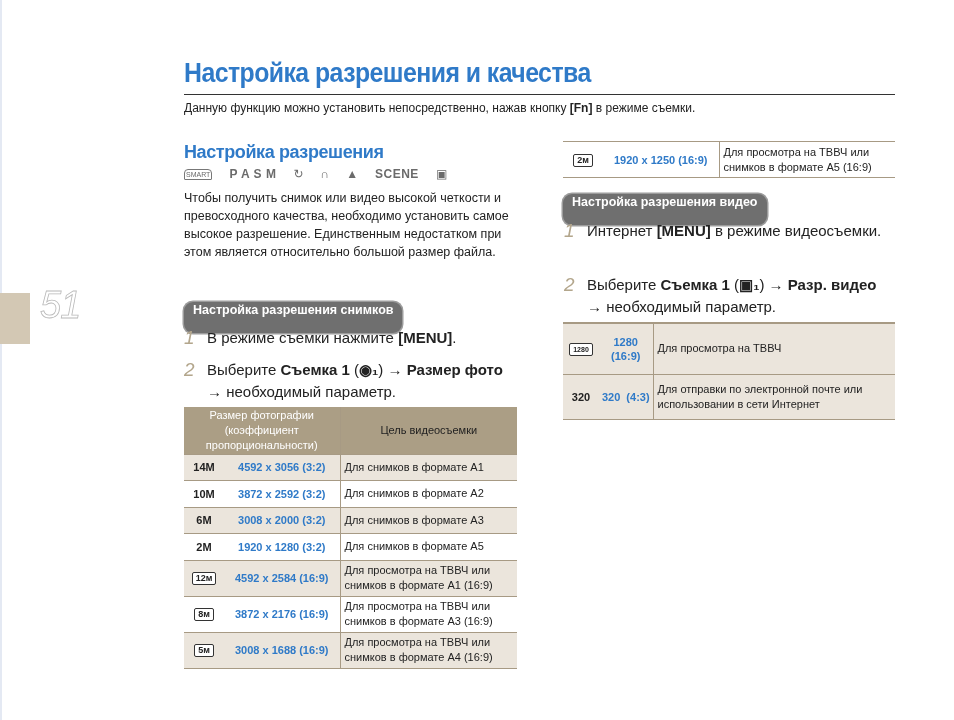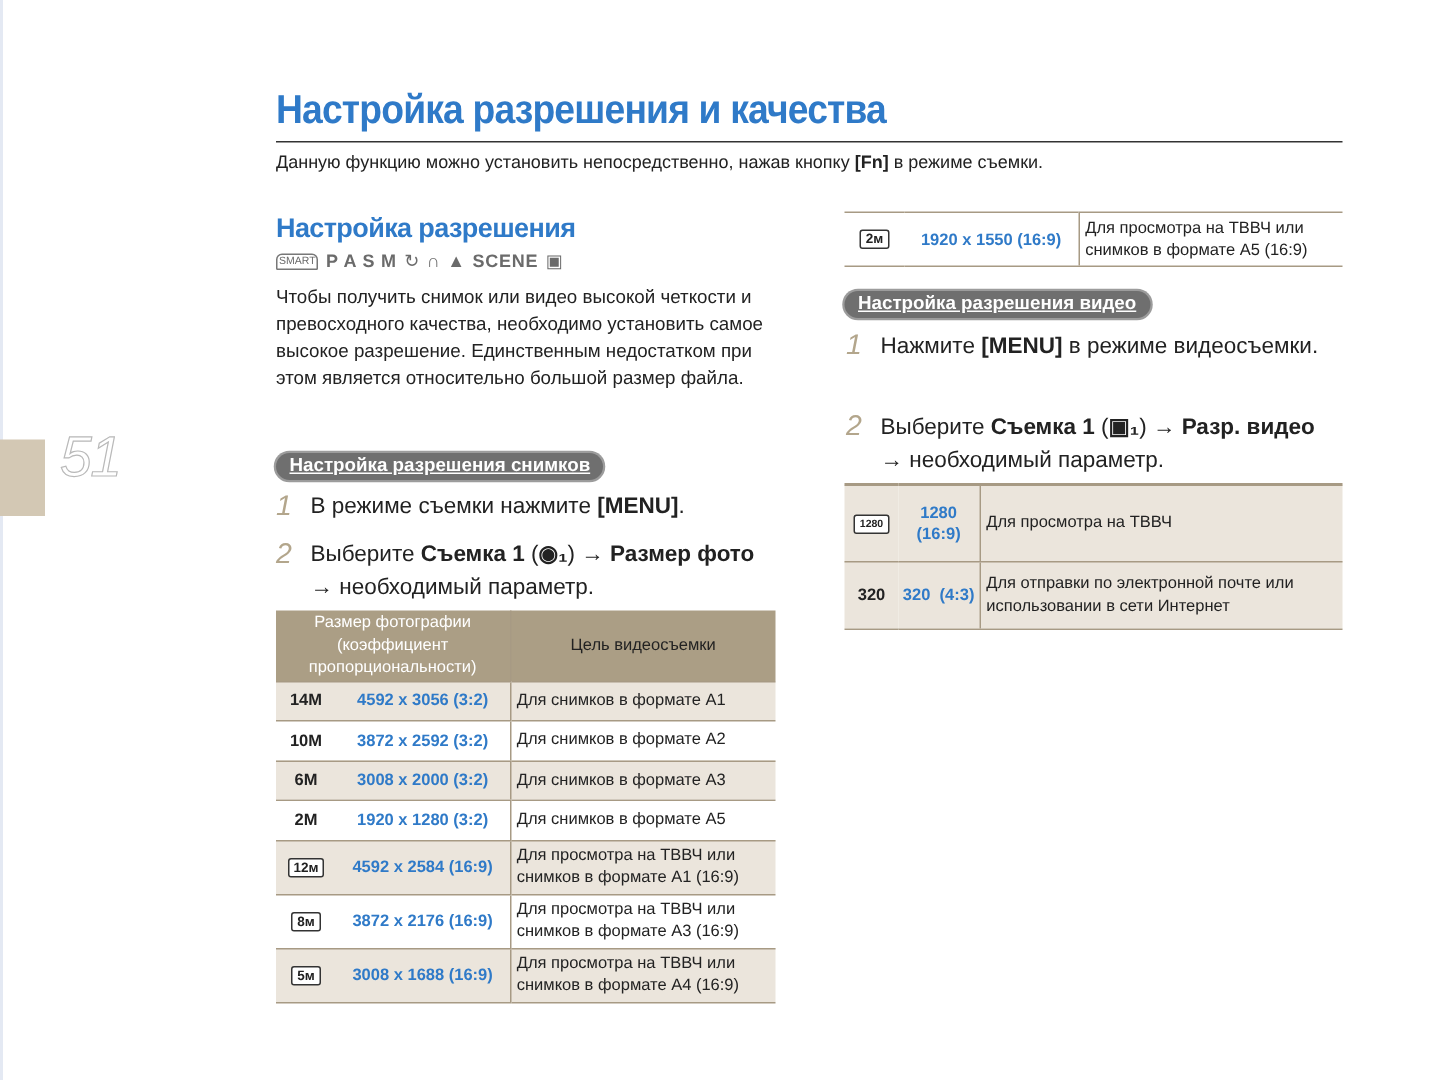--- a/index.html
+++ b/index.html
@@ -22,30 +22,29 @@
     color: #2f7ac8; letter-spacing: -0.6px; transform: scaleX(0.92); transform-origin: left;
   }
   .title-rule { position: absolute; left: 184px; top: 94px; width: 711px; height: 1px; background: #333; }
   .intro { position: absolute; left: 184px; top: 101px; font-size: 12px; color: #222; }
   .intro b { font-weight: bold; }
 
   .sec-title {
     position: absolute; left: 184px; top: 142px; margin: 0;
     font-size: 18px; font-weight: bold; color: #2f7ac8; letter-spacing: -0.4px;
   }
-  .modes { position: absolute; left: 184px; top: 167px; font-size: 12px; color: #6b6b6b; display: flex; gap: 5px; align-items: center; }
+  .modes { position: absolute; left: 184px; top: 167px; font-size: 12px; color: #6b6b6b; display: flex; gap: 17px; align-items: center; }
   .modes .smart { font-size: 7px; border: 1px solid #777; border-radius: 4px 4px 1px 1px; padding: 0 1px; line-height: 9px; }
   .modes .m { font-weight: bold; letter-spacing: 0.5px; }
   .desc { position: absolute; left: 184px; top: 189px; width: 330px; font-size: 12.5px; line-height: 18px; color: #222; }
 
   .pill {
-    position: absolute; height: 18px; line-height: 17px; padding: 0 9px;
+    position: absolute; height: 31px; line-height: 17px; padding: 0 9px;
     background: #6f6f6f; color: #fff; font-size: 12.5px; font-weight: bold; border-radius: 9px;
     box-shadow: 0 0 0 1.5px #9c9c9c;
-    text-decoration: underline;
   }
   .step { position: absolute; font-size: 15px; line-height: 22px; color: #222; }
   .step .num { position: absolute; left: -23px; top: 0; font-size: 19px; color: #b3a68c; font-style: italic; font-weight: 300; }
   .step b { font-weight: bold; }
 
   table.tbl { position: absolute; border-collapse: collapse; font-size: 11px; }
   table.tbl td, table.tbl th { border-bottom: 1px solid #a79a84; padding: 0 4px; }
   table.tbl .c-code { font-weight: bold; color: #222; text-align: center; }
   table.tbl .c-res { color: #2f7ac8; font-weight: bold; text-align: center; }
   table.tbl .c-use { border-left: 1px solid #a79a84; color: #222; text-align: left; line-height: 15px; }
@@ -146,31 +145,31 @@
 
 <table class="tbl" style="left:563px; top:141px; width:332px; border-top:1px solid #a79a84;">
   <colgroup>
       <col style="width:40px">
       <col style="width:116px">
       <col style="width:176px">
     </colgroup>
   <tbody>
       <tr class="plain" style="height:36px;">
     <td class="c-code"><span class="wicon">2м</span></td>
-    <td class="c-res">1920 x 1550 (16:9)</td>
+    <td class="c-res">1920 x 1250 (16:9)</td>
     <td class="c-use">Для просмотра на ТВВЧ или снимков в формате A5 (16:9)</td>
   </tr>
 </tbody>
   </table>
 
 <div class="pill" style="left:563px; top:194px;">Настройка разрешения видео</div>
 
 <div class="step" style="left:587px; top:220px; width:300px;">
   <span class="num">1</span>
-  <span>Нажмите </span><b>[MENU]</b><span> в режиме видеосъемки.</span>
+  <span>Интернет </span><b>[MENU]</b><span> в режиме видеосъемки.</span>
 </div>
 <div class="step" style="left:587px; top:274px; width:300px;">
   <span class="num">2</span>
   <span>Выберите </span><b>Съемка 1</b><span> (</span><b>▣₁</b><span>) → </span><b>Разр. видео</b><span> → необходимый параметр.</span>
 </div>
 
 <table class="tbl" style="left:563px; top:322px; width:332px; border-top:2px solid #a79a84;">
   <colgroup>
       <col style="width:36px">
       <col style="width:54px">

